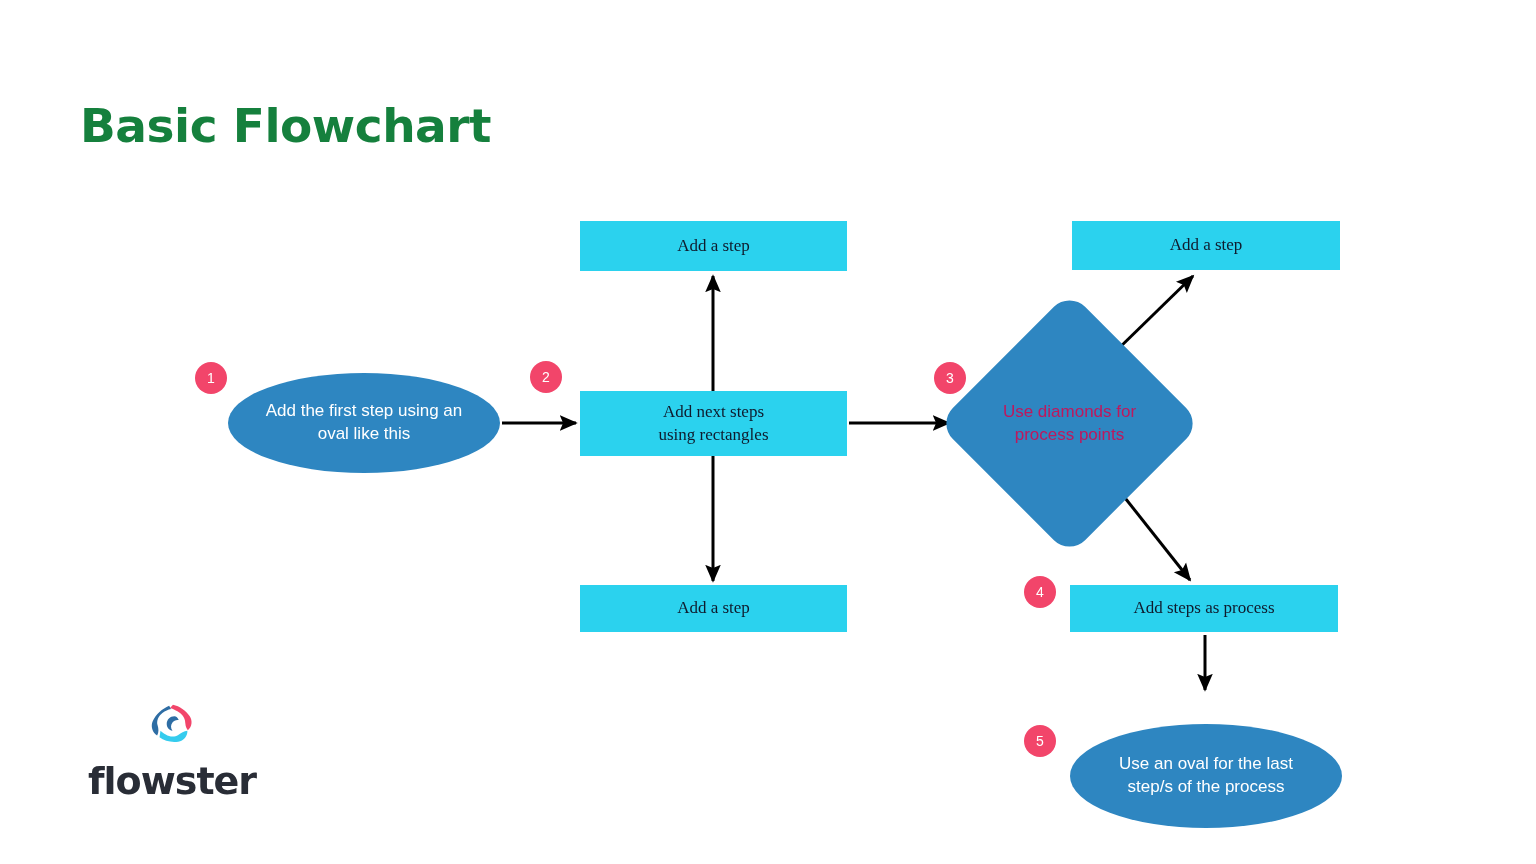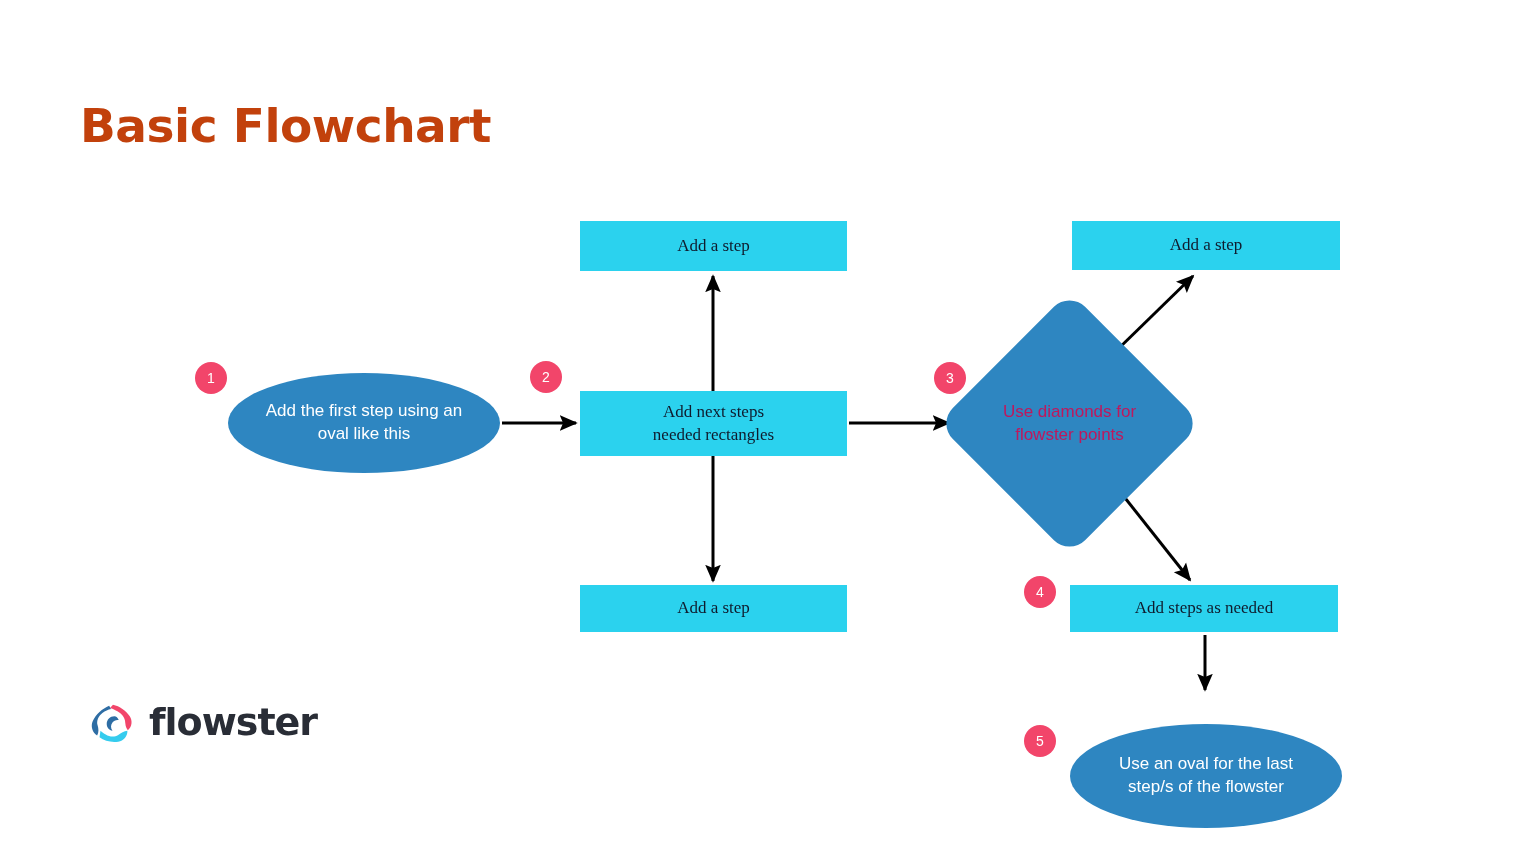--- a/index.html
+++ b/index.html
@@ -23,21 +23,21 @@
   }
 
   
   .page-title {
     position: absolute;
     left: 80px;
     top: 98px;
     font-size: 47px;
     font-weight: 700;
     letter-spacing: -0.5px;
-    color: #c2410c;
+    color: #15803d;
     font-family: "DejaVu Sans", sans-serif;
     white-space: nowrap;
   }
 
   
   .node {
     position: absolute;
     display: flex;
     align-items: center;
     justify-content: center;
@@ -103,20 +103,21 @@
   }
 
   
   .logo {
     position: absolute;
     left: 88px;
     top: 698px;
     display: flex;
     align-items: center;
     gap: 13px;
+    flex-direction: column;
   }
   .logo-mark {
     width: 48px;
     height: 48px;
     display: block;
   }
   .logo-text {
     font-size: 38px;
     font-weight: 700;
     color: #292D36;
@@ -159,53 +160,53 @@
 </div>
 <div class="badge" style="left:195px; top:362px;">1</div>
 
 <div class="node node-rect" style="left:580px; top:221px; width:267px; height:50px;">
   <span>Add a step</span>
 </div>
 
 <div class="node node-rect" style="left:580px; top:391px; width:267px; height:65px;">
   <div>
     <span>Add next steps</span><br>
-    <span>needed rectangles</span>
+    <span>using rectangles</span>
   </div>
 </div>
 <div class="badge" style="left:530px; top:361px;">2</div>
 
 <div class="node node-rect" style="left:580px; top:585px; width:267px; height:47px;">
   <span>Add a step</span>
 </div>
 
 <div class="node-diamond-wrap" style="left:976px; top:330px; width:187px; height:187px;">
   <div class="node-diamond-shape"></div>
   <div class="node-diamond-label">
     <div>
       <span>Use diamonds for</span><br>
-      <span>flowster points</span>
+      <span>process points</span>
     </div>
   </div>
 </div>
 <div class="badge" style="left:934px; top:362px;">3</div>
 
 <div class="node node-rect" style="left:1072px; top:221px; width:268px; height:49px;">
   <span>Add a step</span>
 </div>
 
 <div class="node node-rect" style="left:1070px; top:585px; width:268px; height:47px;">
-  <span>Add steps as needed</span>
+  <span>Add steps as process</span>
 </div>
 <div class="badge" style="left:1024px; top:576px;">4</div>
 
 <div class="node node-oval" style="left:1070px; top:724px; width:272px; height:104px;">
   <div>
     <span>Use an oval for the last</span><br>
-    <span>step/s of the flowster</span>
+    <span>step/s of the process</span>
   </div>
 </div>
 <div class="badge" style="left:1024px; top:725px;">5</div>
 
 <div class="logo">
   <svg class="logo-mark" viewBox="0 0 100 100" xmlns="http://www.w3.org/2000/svg">
 
     <path d="M44 16 C30 22 16 34 10 48 C5 59 9 72 19 78 C23 72 22 64 20 57 C17 47 22 37 30 31 C36 27 42 24 48 23 Z" fill="#2E6DA4"></path>
 
     <path d="M52 14 C66 17 79 26 87 38 C93 47 92 60 83 67 C78 62 78 54 77 47 C75 37 67 30 58 26 C54 24 50 22 46 21 Z" fill="#F2456A"></path>

